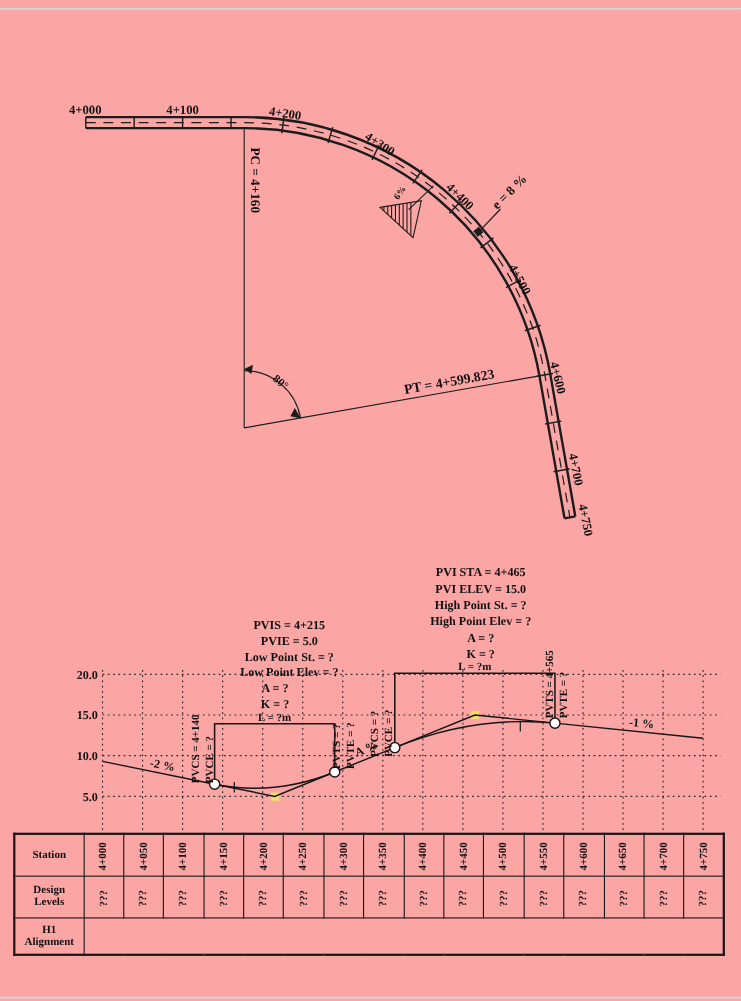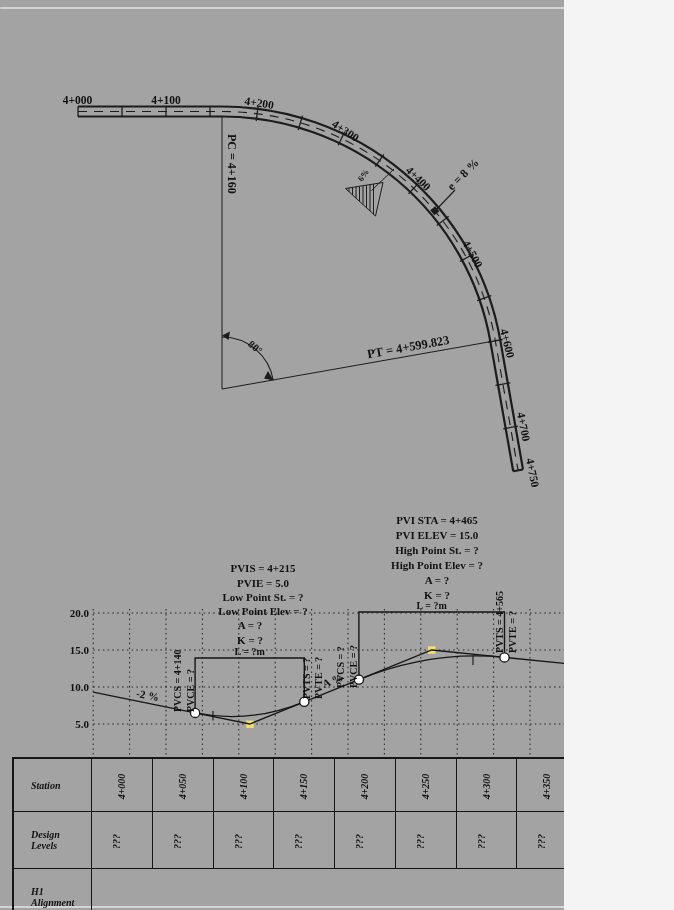--- a/index.html
+++ b/index.html
@@ -1,25 +1,25 @@
 <!DOCTYPE html>
 <html><head>
 <meta charset="utf-8">
 <style>
   html,body { margin:0; padding:0; background:#f4f4f4; }
-  .page { position:relative; width:564px; height:910px; background:#a3a3a3;
+  .page { position:relative; width:674px; height:910px; background:#fca5a5;
           font-family:"Liberation Serif", serif; overflow:hidden; }
   .edge-top, .edge-bottom { position:absolute; left:0; width:674px; height:0;
           border-top:2px solid #d4d4d4; }
   .edge-top { top:7px; border-radius:6px; }
   .edge-bottom { top:906px; }
   svg text { fill:#111; font-family:"Liberation Serif", serif; font-weight:bold; }
   table.sta { position:absolute; left:12px; top:757px; border-collapse:collapse;
           table-layout:fixed; }
-  table.sta td { border:1.6px solid #161616; padding:17px; vertical-align:middle;font-style:italic; }
+  table.sta td { border:1.6px solid #161616; padding:4px; text-align:center; vertical-align:middle; }
   table.sta { border:2.2px solid #161616; }
   .hdr { font-size:10px; font-weight:bold; color:#111; }
   .vtext { display:inline-block; transform:rotate(-90deg); white-space:nowrap;
            font-size:10px; font-weight:bold; color:#111; }
   .row-station { height:38px; }
   .row-design  { height:38px; }
   .row-halign  { height:34px; }
   .row-super   { height:37px; }
 </style>
 </head>

